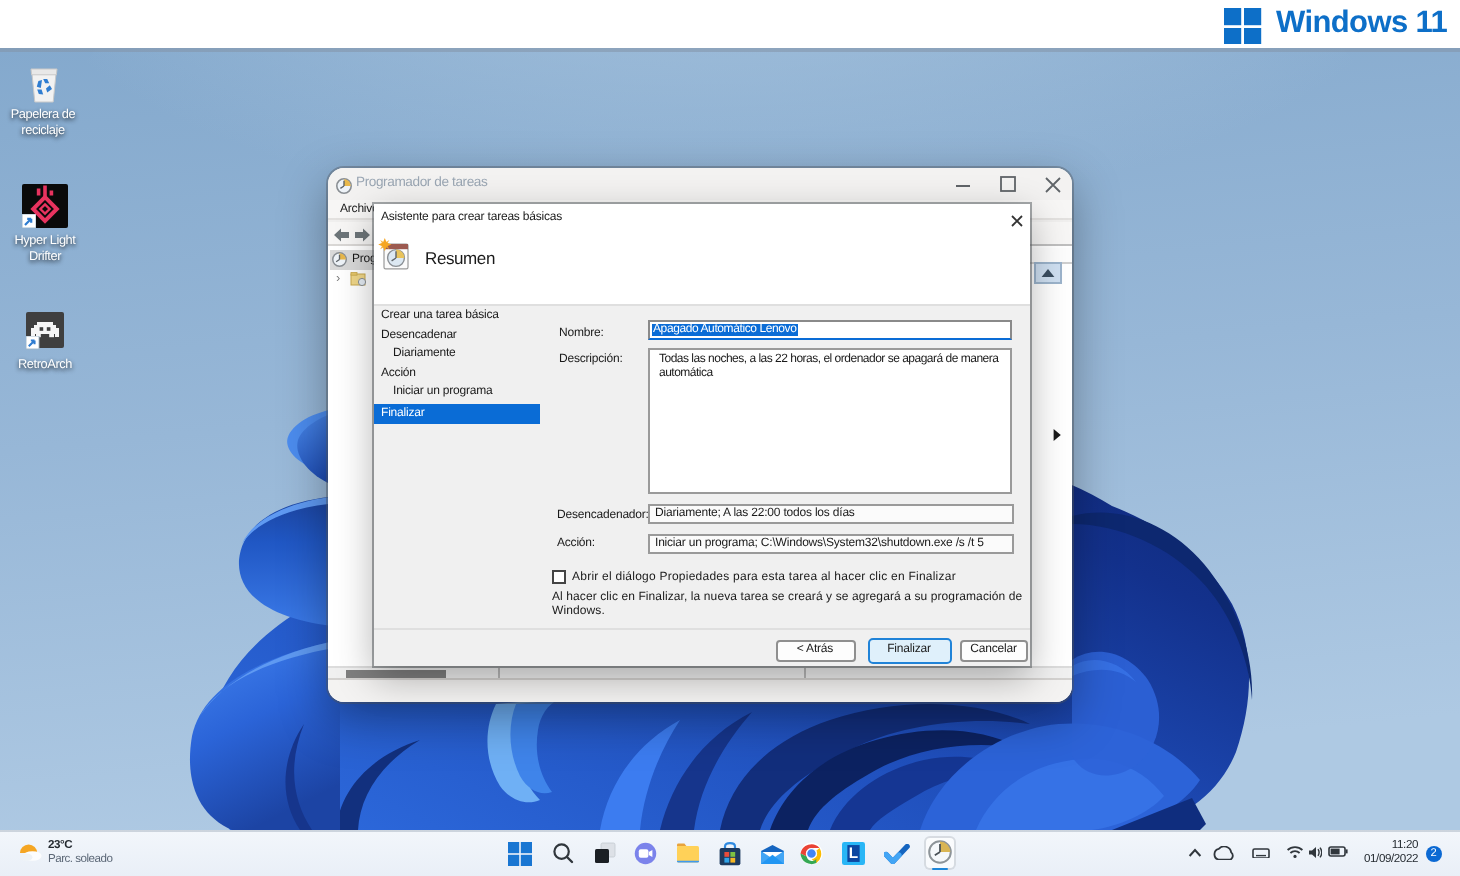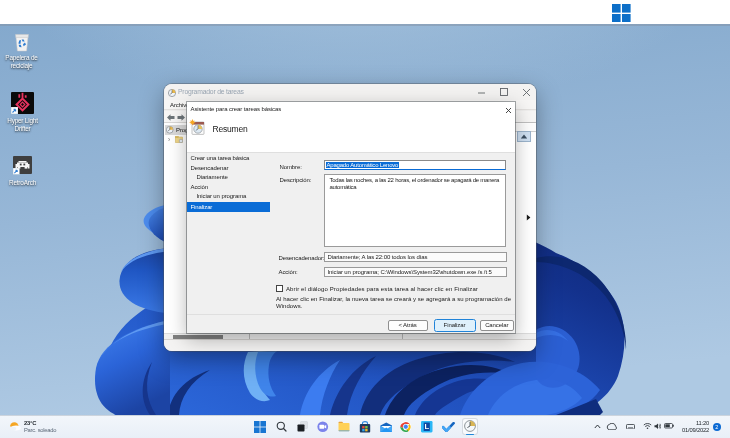--- a/index.html
+++ b/index.html
@@ -87,20 +87,21 @@
     <path d="M150,415 C140,400 140,380 152,362 C144,382 146,400 156,415 Z" fill="#16358c"></path>
   </svg>
 
   <div class="abs" style="left:0;top:0;width:730px;height:24px;background:#ffffff;"></div>
   <svg class="abs" style="left:612px;top:4px" width="19" height="18" viewBox="0 0 19 18">
     <rect x="0" y="0" width="8.6" height="8.6" fill="#0d6fc8"></rect>
     <rect x="10" y="0" width="8.6" height="8.6" fill="#0d6fc8"></rect>
     <rect x="0" y="10" width="8.6" height="8.6" fill="#0d6fc8"></rect>
     <rect x="10" y="10" width="8.6" height="8.6" fill="#0d6fc8"></rect>
   </svg>
+  <div class="abs" style="left:638px;top:3px;width:92px;height:20px;font-size:15.5px;font-weight:700;color:#0d6fc8;letter-spacing:-0.3px;">Windows 11</div>
 
   <svg class="abs" style="left:14px;top:33px" width="16" height="19" viewBox="0 0 16 19">
     <path d="M2,4 L14,4 L12.6,18 L3.4,18 Z" fill="#f2f2f2" stroke="#c9c9c9" stroke-width="0.5"></path>
     <path d="M1.5,1.5 L14.5,1.5 L14.2,4.4 L1.8,4.4 Z" fill="#e8e8e8" stroke="#c9c9c9" stroke-width="0.5"></path>
     <g fill="#2f7dd1">
       <path d="M7.6,6.5 L9.6,6.5 L10.6,8.6 L8.6,8.6 Z"></path>
       <path d="M5.2,7.5 L7,7.0 L6.4,11 L4.4,10.4 Z"></path>
       <path d="M10.9,9.6 L12,11.5 L9.6,13.3 L9,11.2 Z"></path>
       <path d="M4.6,11.8 L6.8,11.8 L7.6,14.2 L5.4,14.0 Z"></path>
     </g>

